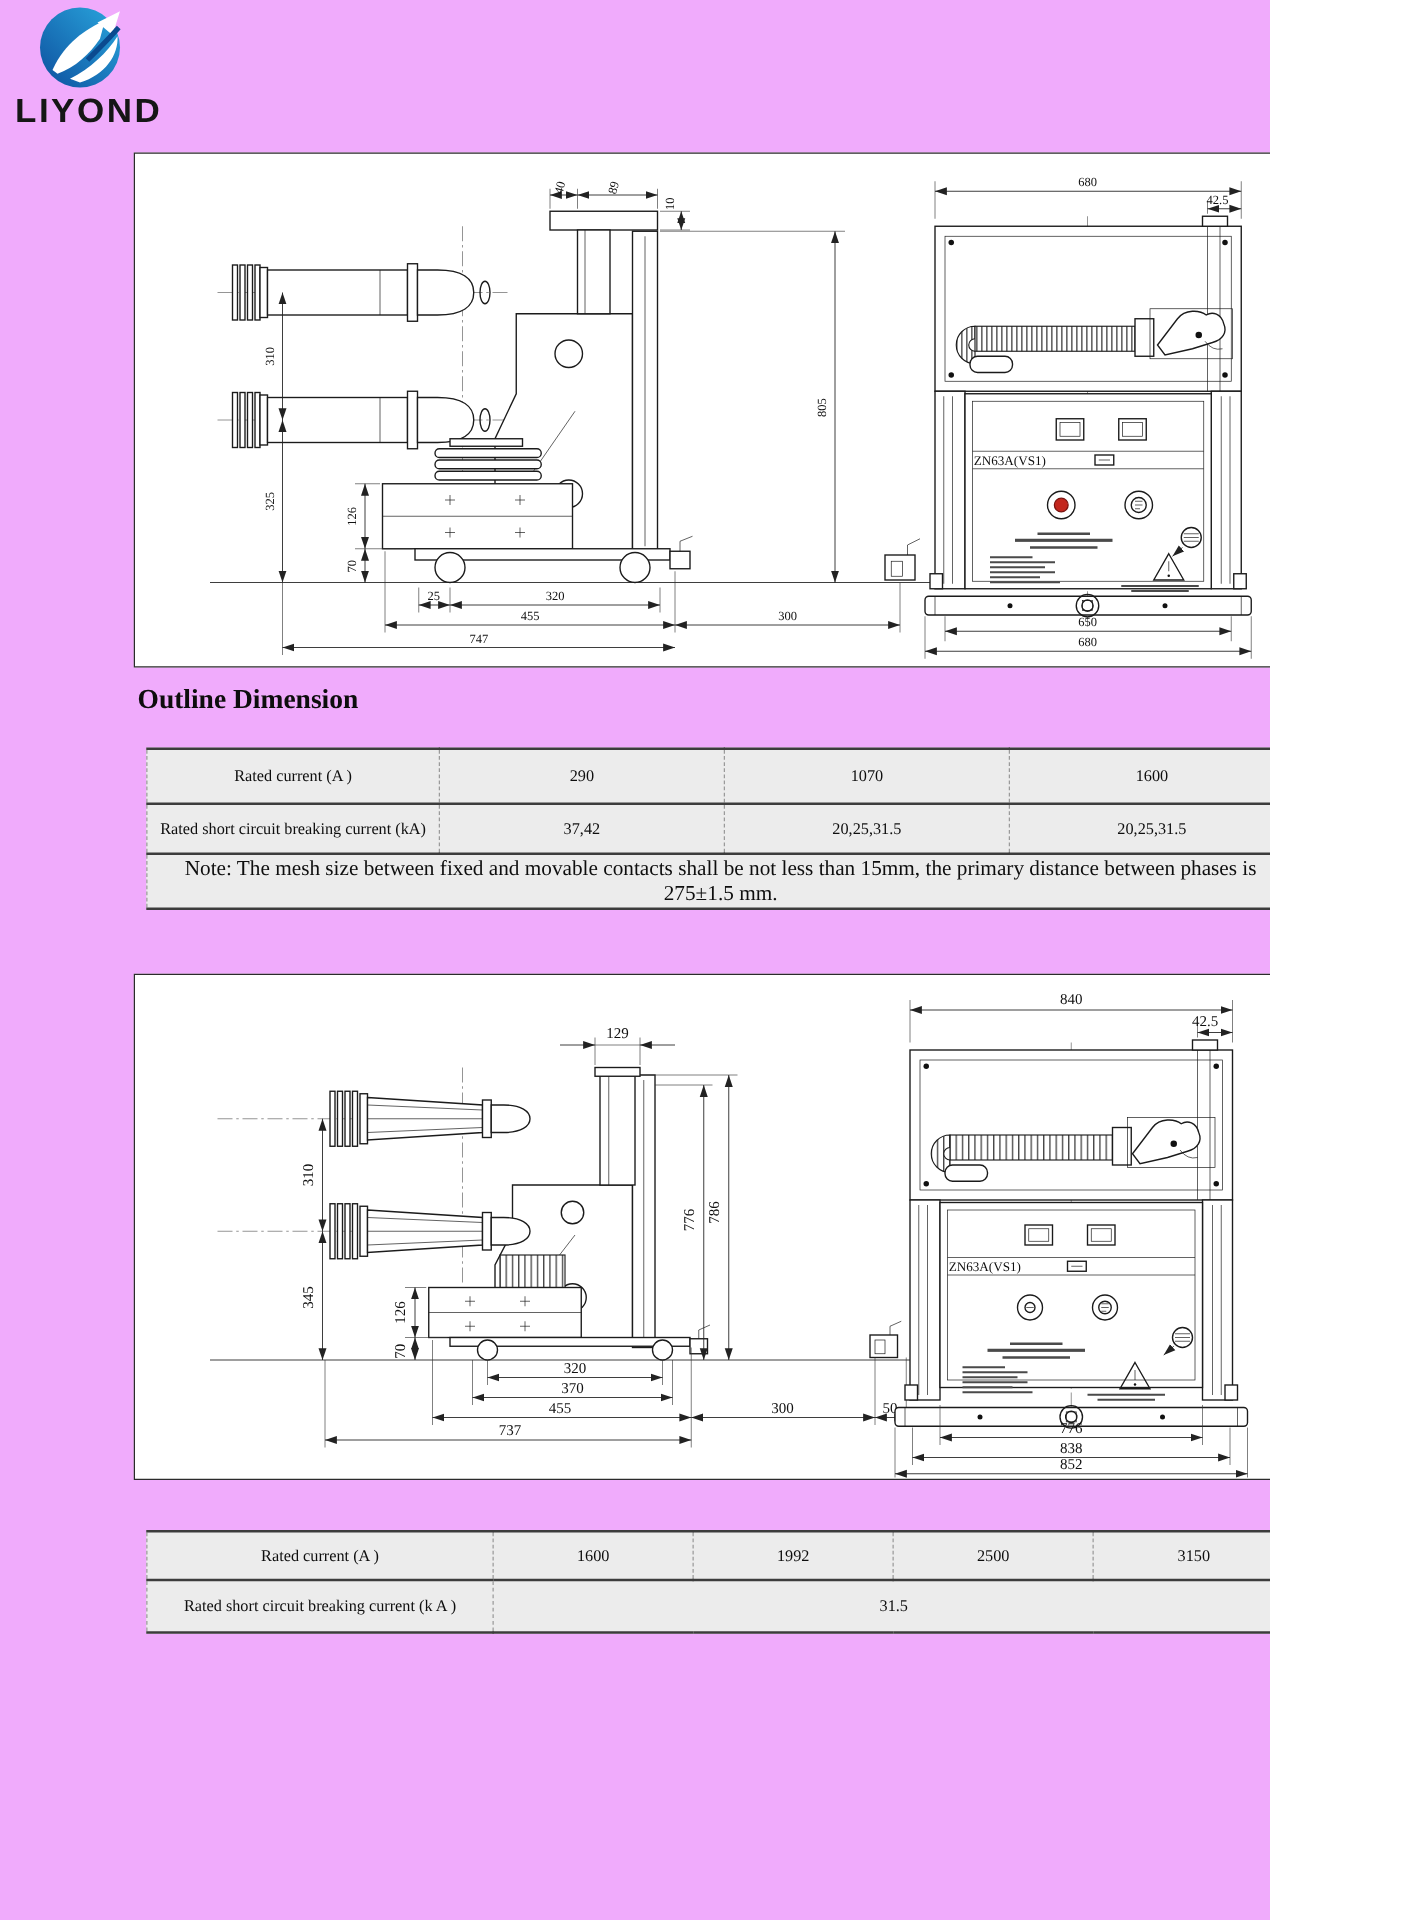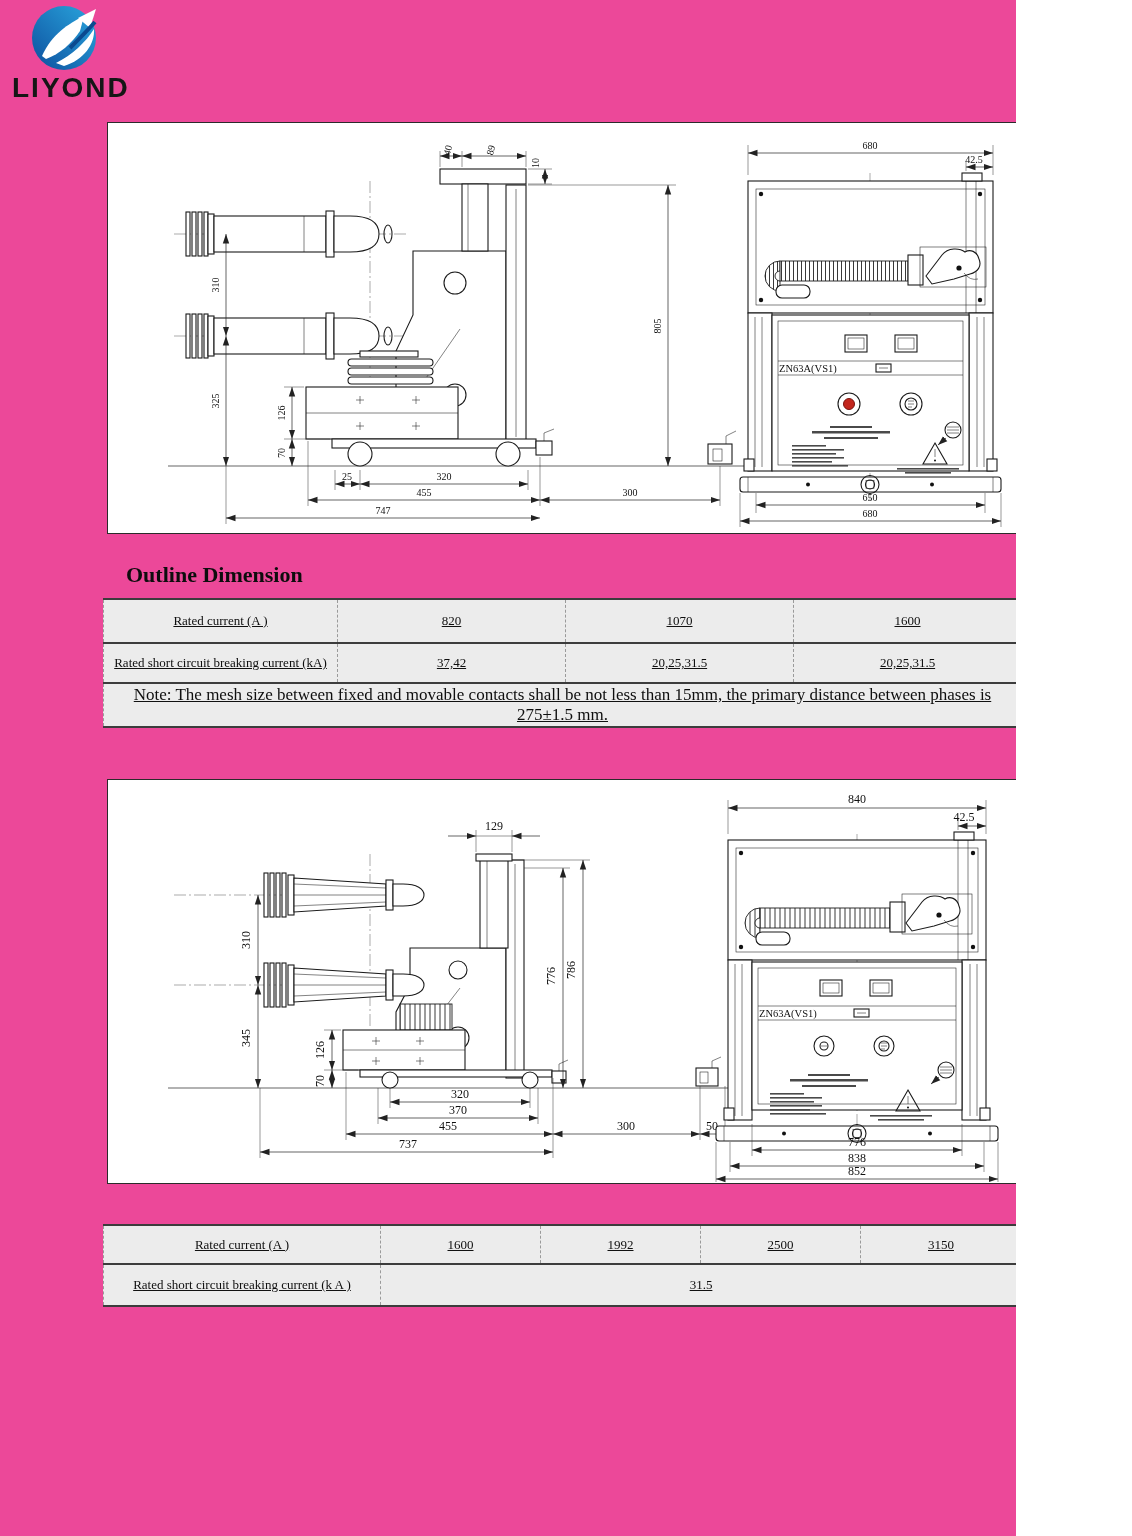--- a/index.html
+++ b/index.html
@@ -1,31 +1,31 @@
 <!DOCTYPE html>
 <html><head>
 <meta charset="utf-8">
 <style>
   html,body{margin:0;padding:0;background:#fff;}
-  .page{position:relative;width:1016px;height:1536px;background:#ec4899;font-family:"Liberation Serif",serif;color:#111;overflow:hidden;}
+  .page{position:relative;width:1016px;height:1536px;background:#f0abfc;font-family:"Liberation Serif",serif;color:#111;overflow:hidden;}
 
   
   .logo{position:absolute;left:14px;top:4px;width:150px;}
   .brand{font-family:"Liberation Sans",sans-serif;font-weight:900;font-size:28px;letter-spacing:2px;color:#161616;margin-top:-6px;margin-left:-2px;transform:scaleY(.96);}
 
   
   .dbox{position:absolute;left:107px;border:1.6px solid #2b2b2b;background:#fff;}
   #box1{top:122px;width:920px;height:410px;}
   #box2{top:779px;width:920px;height:403px;}
 
-  h2.sect{position:absolute;left:110px;top:546px;margin:16px;font-size:22px;font-weight:bold;font-family:"Liberation Serif",serif;color:#0d0d0d;}
+  h2.sect{position:absolute;left:110px;top:546px;margin:0;font-size:22px;font-weight:bold;font-family:"Liberation Serif",serif;color:#0d0d0d;}
 
   
-  table.spec{position:absolute;left:103px;border-collapse:collapse;background:#ececec;table-layout:fixed;
-    border-top:2px solid #3c3c3c;border-bottom:2.5px solid #3c3c3c;text-decoration:underline;}
+  table.spec{position:absolute;left:117px;border-collapse:collapse;background:#ececec;table-layout:fixed;
+    border-top:2px solid #3c3c3c;border-bottom:2.5px solid #3c3c3c;}
   #table1{top:598px;width:918px;}
   #table2{top:1224px;width:918px;}
   table.spec td{border-left:1px dashed #9a9a9a;border-right:1px dashed #9a9a9a;border-top:2px solid #3c3c3c;
     text-align:center;vertical-align:middle;font-size:13px;color:#0e0e0e;padding:2px 6px;white-space:pre-line;}
   table.spec tr:first-child td{border-top:none;}
   #table1 tr:nth-child(1) td{height:38px;}
   #table1 tr:nth-child(2) td{height:34px;}
   #table1 tr:nth-child(3) td{height:40px;}
   #table1 tr.noter td{height:18px;font-size:17px;padding:1px 4px;}
   #table2 tr:nth-child(1) td{height:33px;}
@@ -296,21 +296,21 @@
   <table class="spec" id="table1">
     <colgroup>
         <col class="c0t1">
         <col class="c1t1">
         <col class="c2t1">
         <col class="c3t1">
       </colgroup>
     <tbody>
       <tr>
         <td>Rated current (A )</td>
-        <td>820</td>
+        <td>290</td>
         <td>1070</td>
         <td>1600</td>
       </tr>
       <tr>
         <td>Rated short circuit breaking current (kA)</td>
         <td>37,42</td>
         <td>20,25,31.5</td>
         <td>20,25,31.5</td>
       </tr>
       <tr class="noter">

